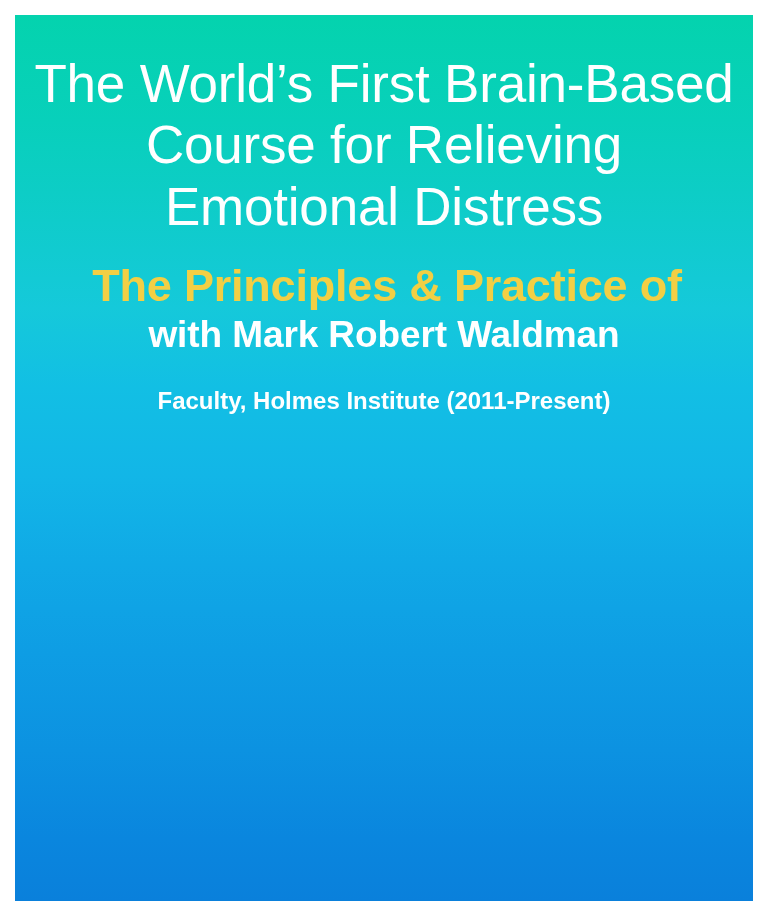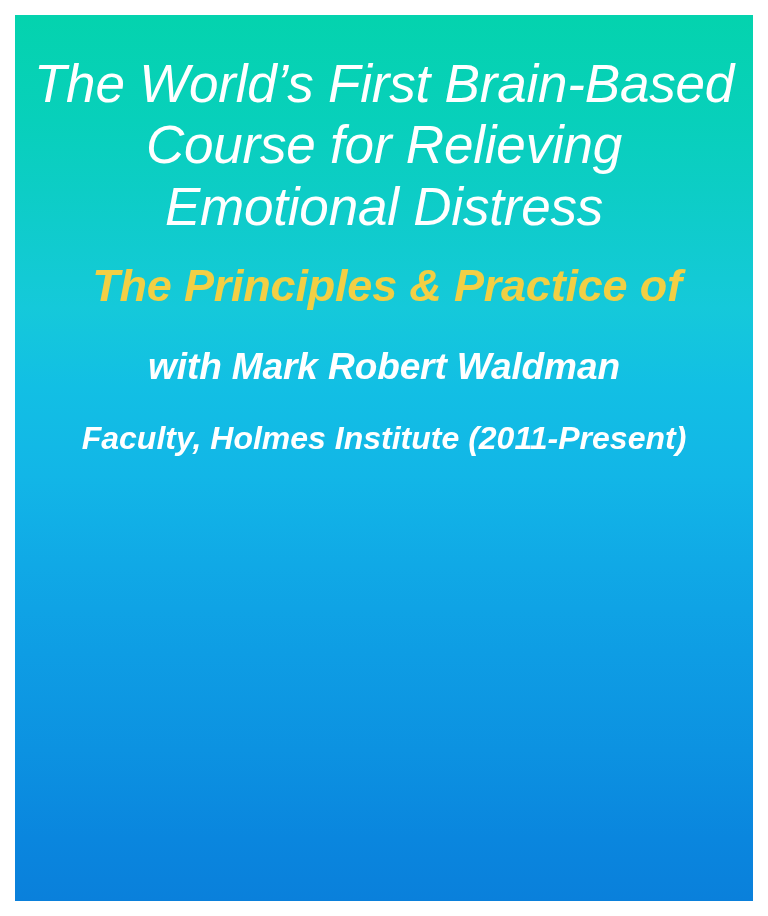--- a/index.html
+++ b/index.html
@@ -13,21 +13,20 @@
     overflow: hidden;
     font-family: "Liberation Sans", sans-serif;
   }
 
   #slide-frame {
     position: relative;
     width: 768px;
     height: 740px;
     background: #ffffff;
     box-sizing: border-box;
-    font-style: italic;
   }
 
   #slide-canvas {
     position: absolute;
     left: 15px;
     top: 15px;
     width: 738px;
     height: 886px;
     background: linear-gradient(180deg,
         #04d3ae 0%,
@@ -84,26 +83,25 @@
     letter-spacing: -0.3px;
     margin-top: 32px;
   }
 
   #presenter-line {
     color: #ffffff;
     font-size: 37px;
     line-height: 1.2;
     font-weight: 600;
     letter-spacing: -0.1px;
-    margin-top: 32px;
   }
 
   #credential-one {
     color: #ffffff;
-    font-size: 32px;
+    font-size: 24px;
     line-height: 1.25;
     font-weight: 600;
     margin-top: 29px;
   }
 
   #credential-two {
     color: #ffffff;
     font-size: 24px;
     line-height: 1.45;
     font-weight: 600;

